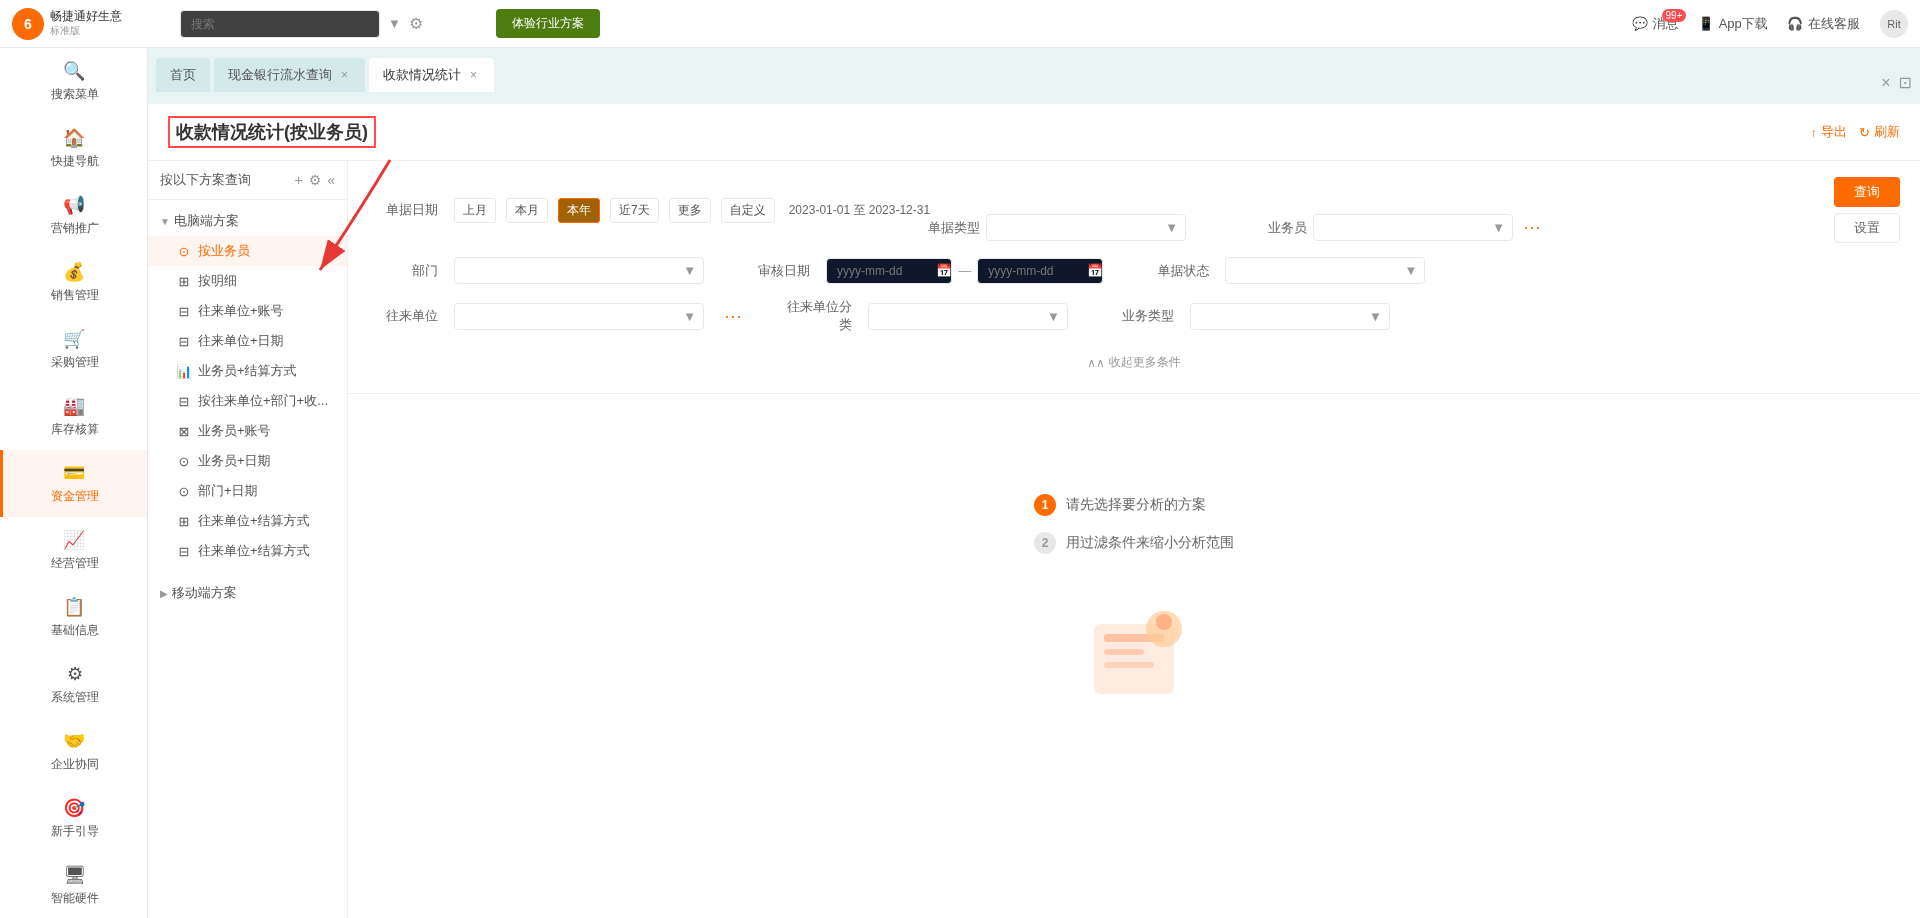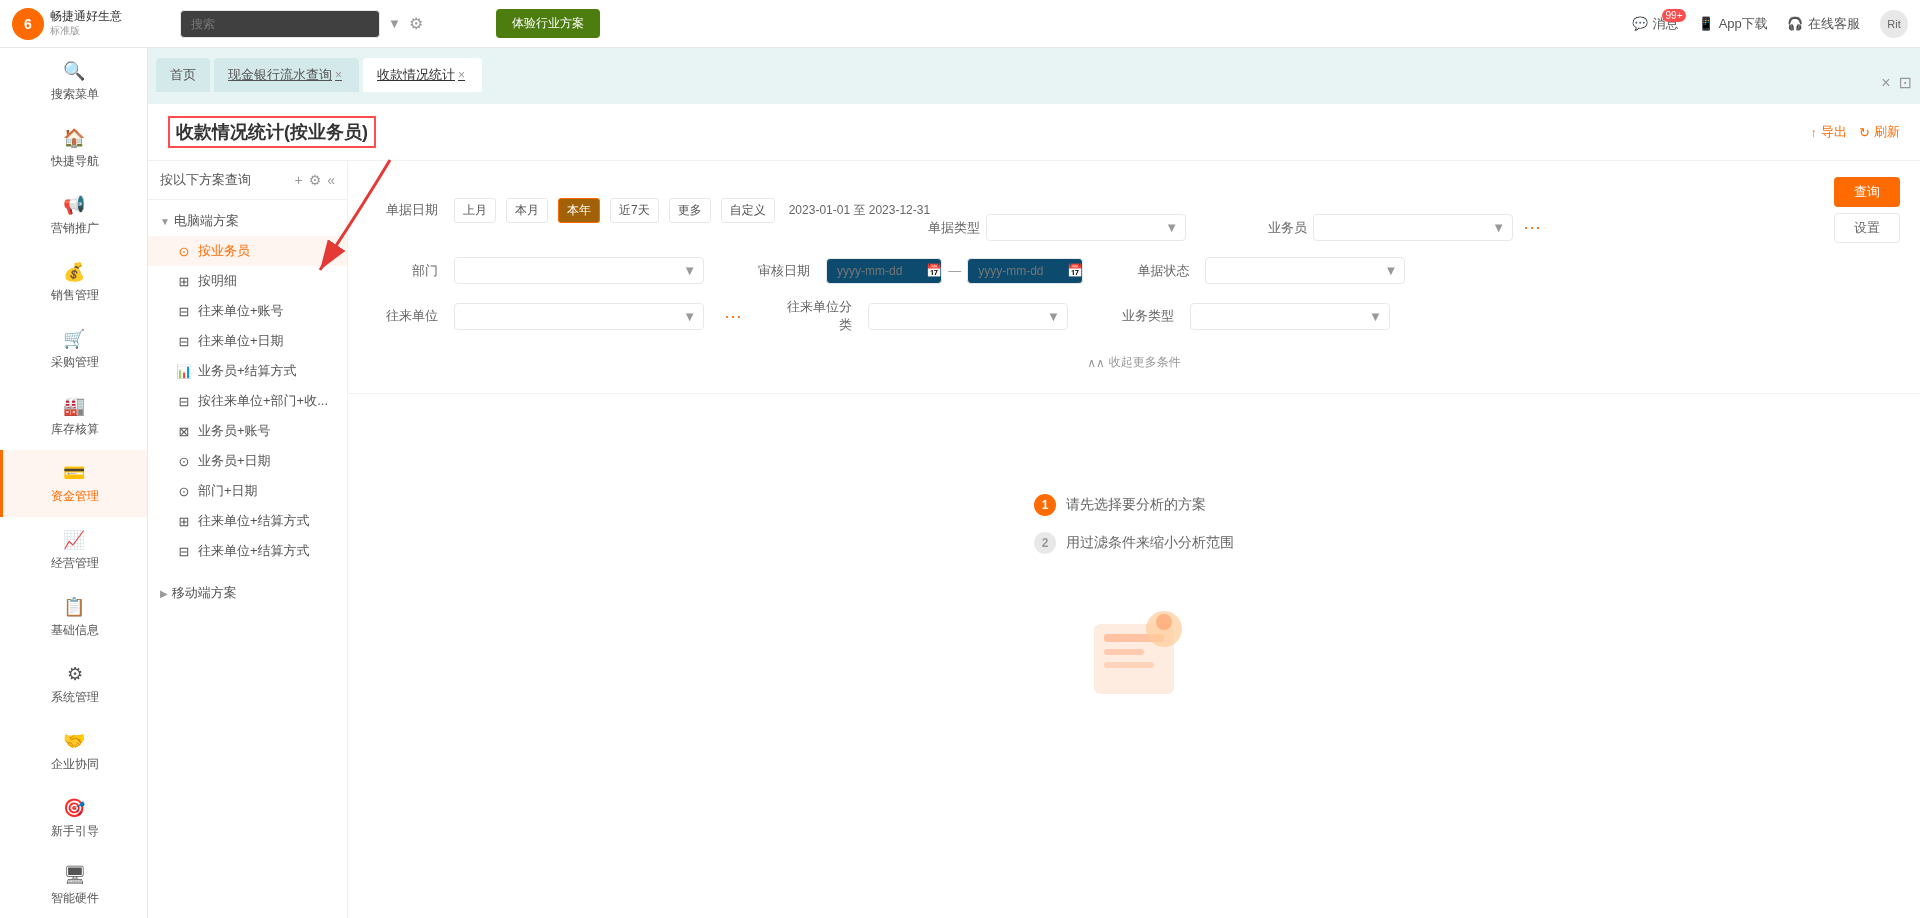--- a/index.html
+++ b/index.html
@@ -135,27 +135,27 @@
       align-items: flex-end;
       padding: 12px 8px;
       border-bottom: none;
       flex-shrink: 0;
     }
     .tab-item {
       height: 34px;
       padding: 0 14px;
       display: flex;
       align-items: center;
+      gap: 6px;
       font-size: 13px;
       cursor: pointer;
       color: #555;
       background: #d4eaea;
       border-radius: 4px 4px 0 0;
       margin-right: 4px;
-      text-decoration: underline;
     }
     .tab-item.active {
       background: #fff;
       color: #333;
       font-weight: 500;
     }
     .tab-home {
       height: 34px;
       padding: 0 14px;
       display: flex;
@@ -295,22 +295,22 @@
       display: flex;
       align-items: center;
       gap: 6px;
     }
     .date-input {
       border: 1px solid #e8e8e8;
       border-radius: 4px;
       padding: 5px 28px 5px 10px;
       font-size: 12px;
       color: #999;
-      background: #0c4a6e;
-      width: 116px;
+      background: #0f172a;
+      width: 126px;
     }
     .calendar-icon {
       color: #999;
       margin-left: -22px;
       cursor: pointer;
     }
     .dash { color: #999; }
     .query-btn {
       background: #ff6b00;
       color: white;

